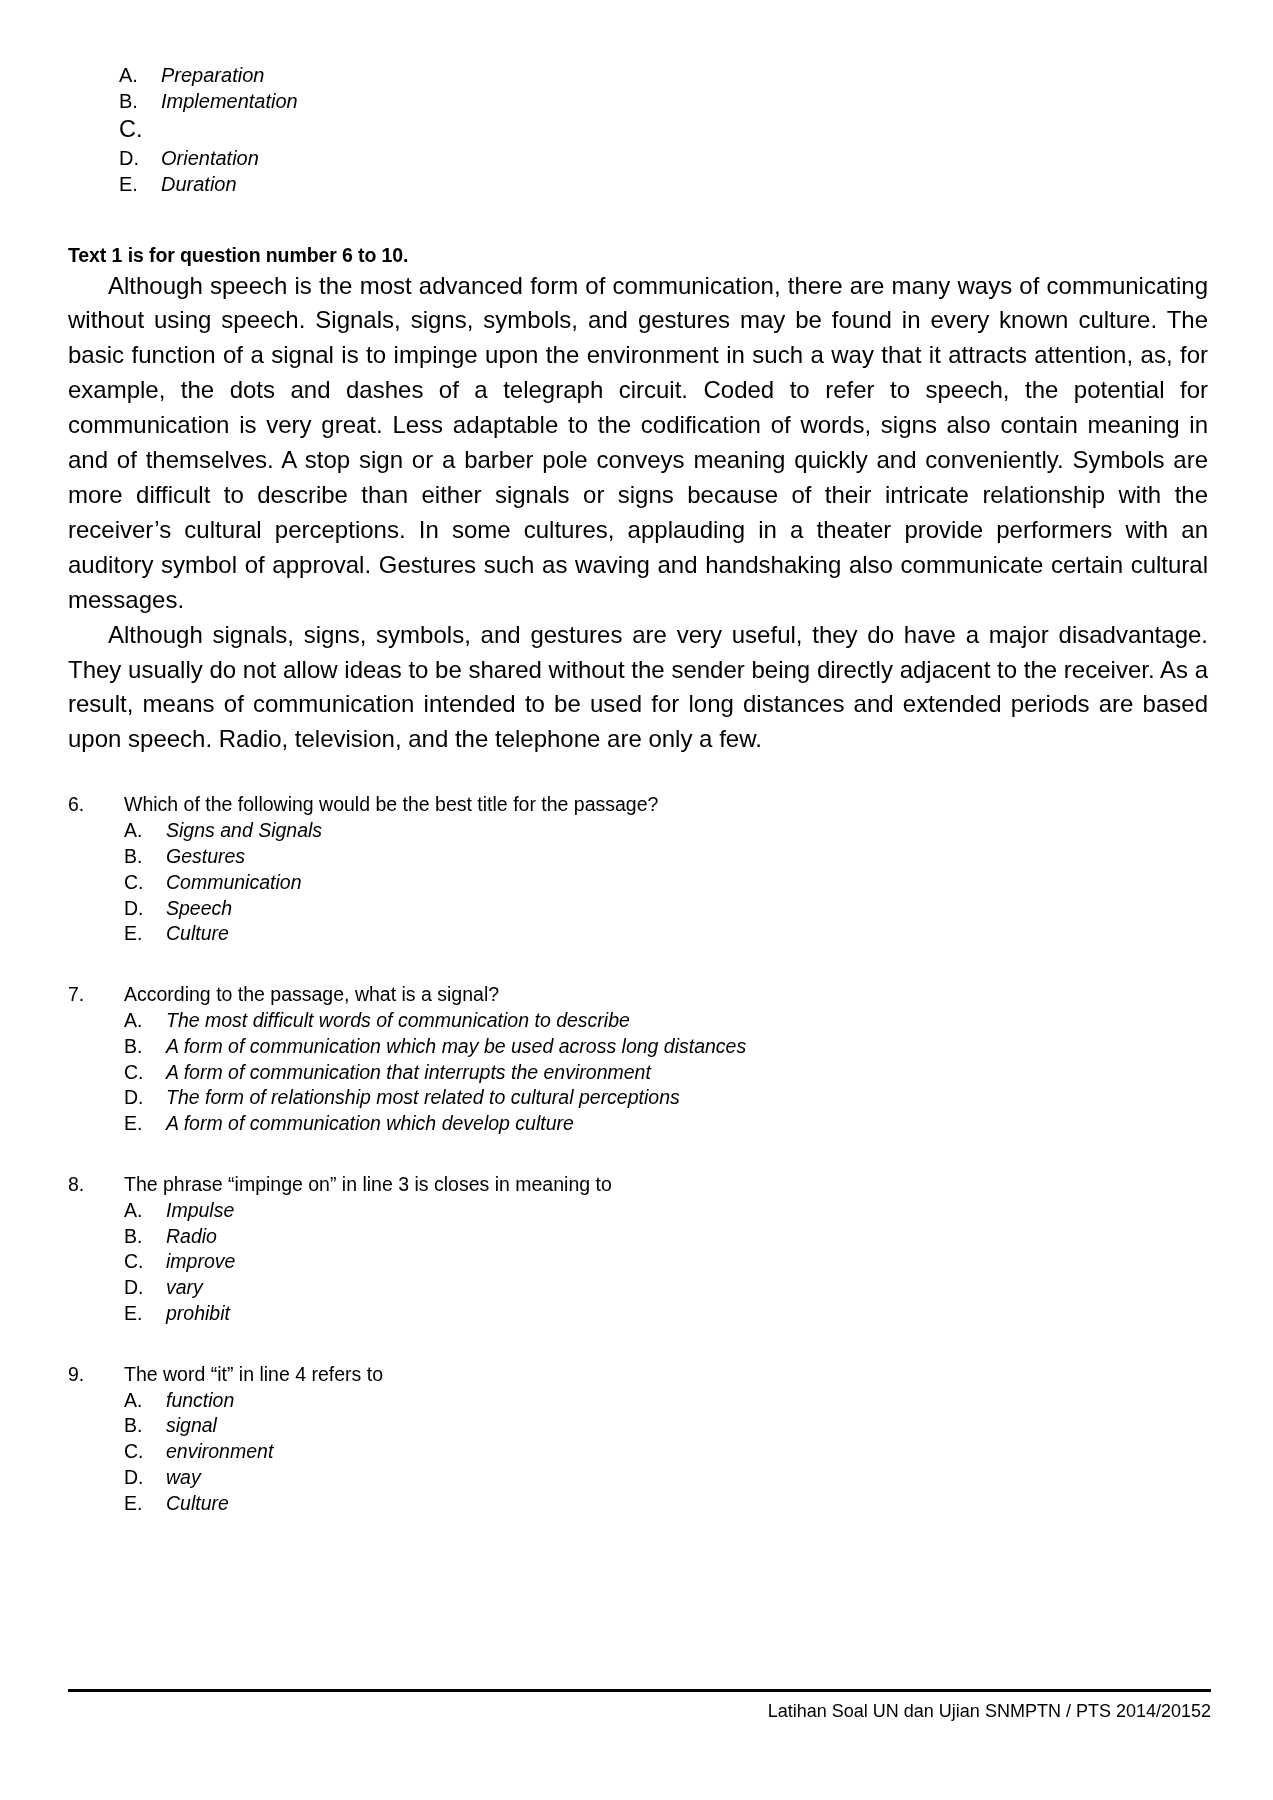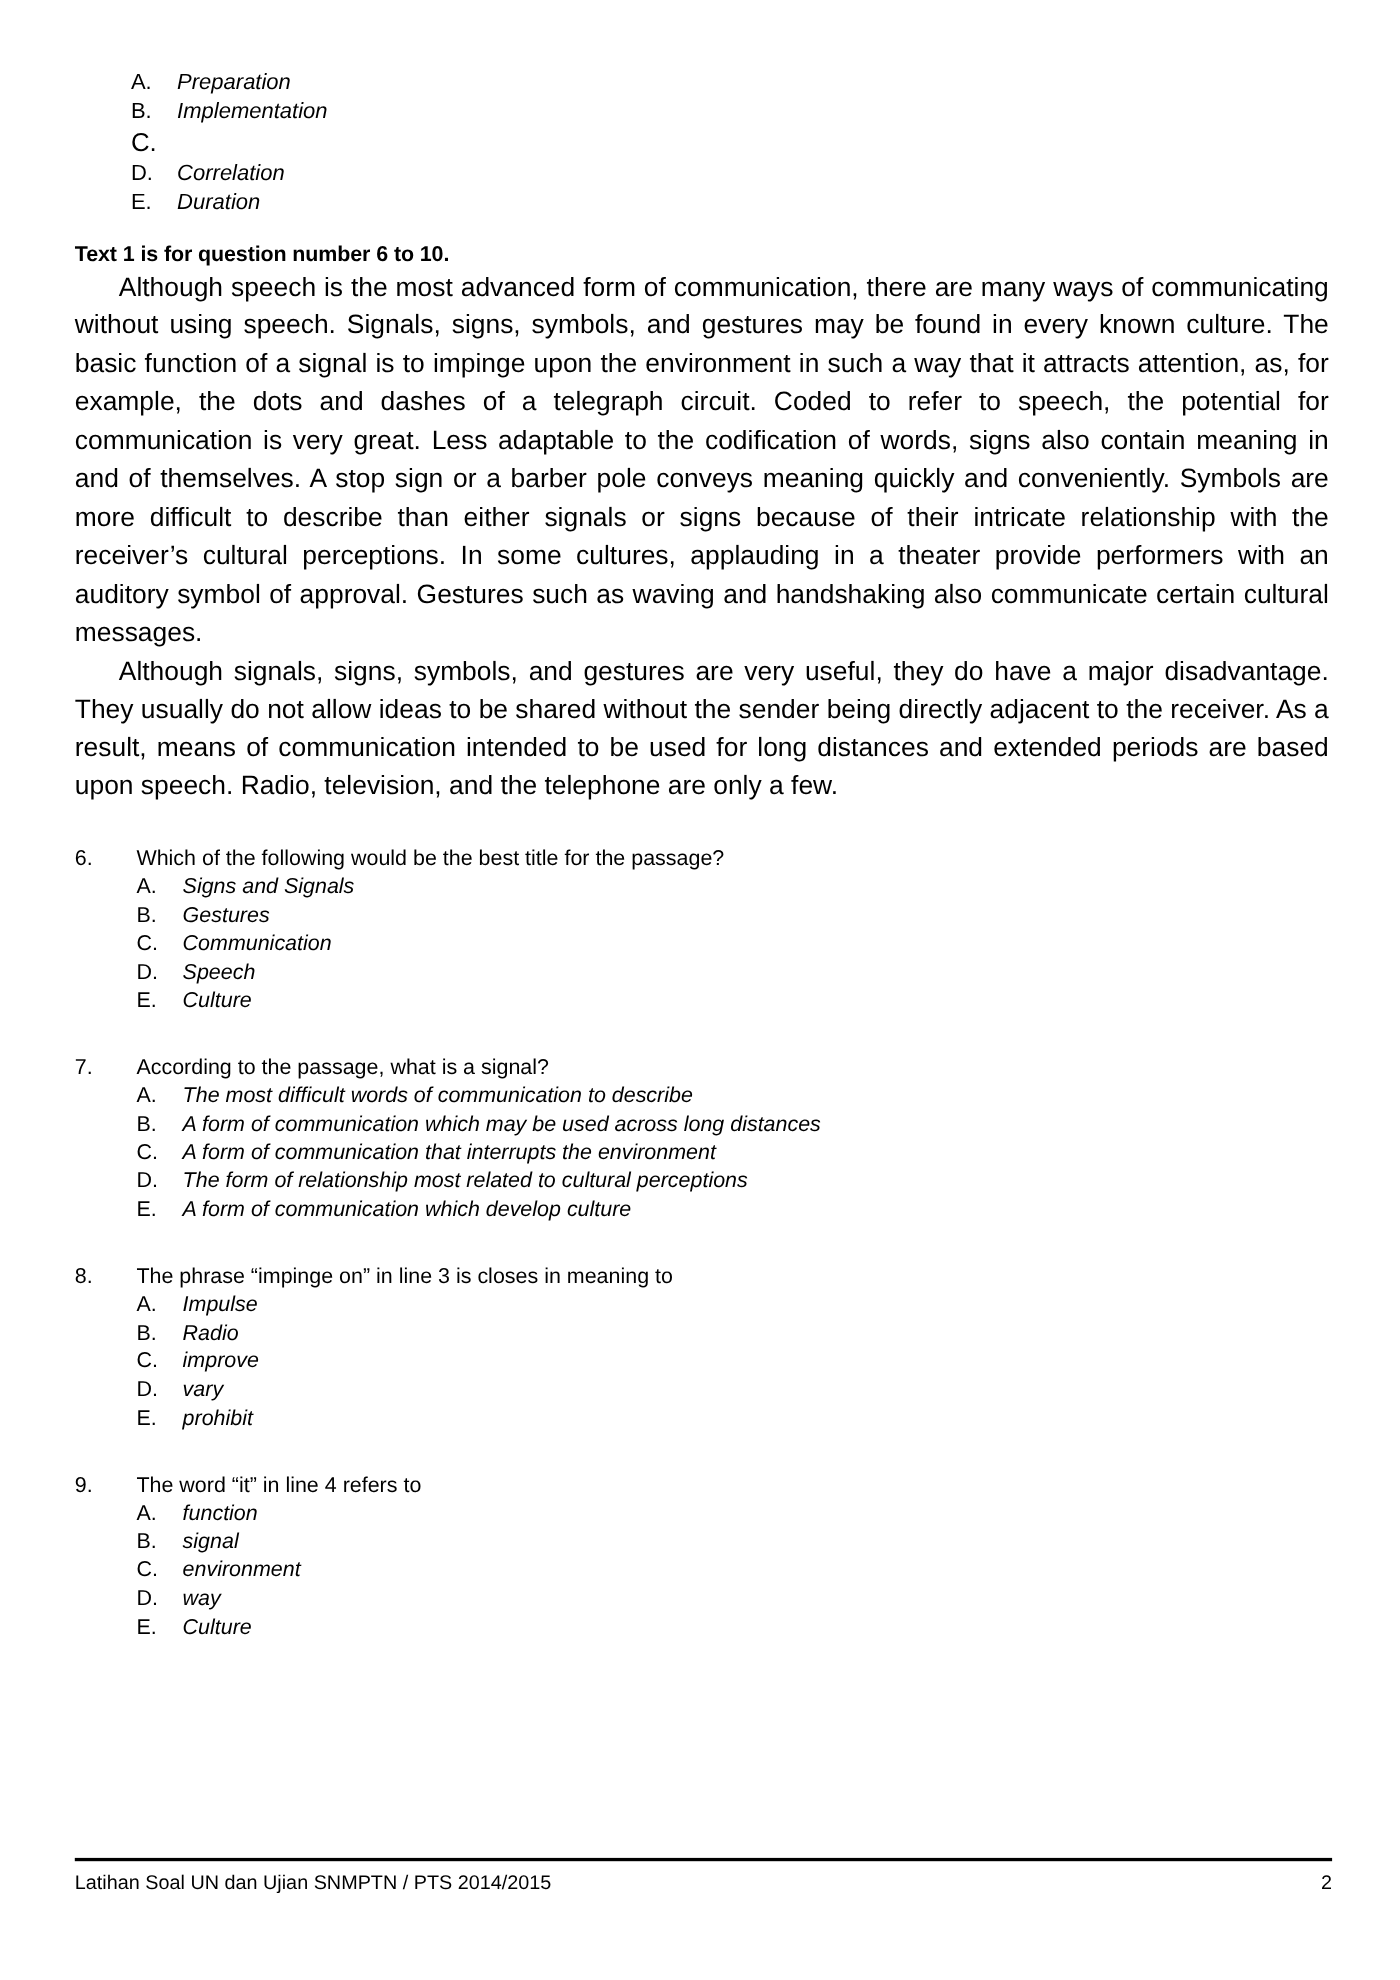--- a/index.html
+++ b/index.html
@@ -59,21 +59,21 @@
     line-height: 1.31;
   }
   .top-options .opt-row.big .opt-letter {
     font-size: 23.5px;
   }
 
   
   .text-heading {
     font-weight: bold;
     font-size: 19.5px;
-    margin-top: 22px;
+    margin-top: 46px;
     margin-bottom: 2px;
     letter-spacing: -0.1px;
   }
   .passage {
     font-size: 24px;
     line-height: 1.455;
     text-align: justify;
     text-indent: 40px;
     margin: 0;
   }
@@ -111,21 +111,21 @@
     bottom: 78px;
   }
   .footer-rule {
     border: none;
     border-top: 3px solid #000;
     margin: 0 0 9px 0;
     height: 0;
   }
   .footer-row {
     display: flex;
-    justify-content: space-between;
+    justify-content: flex-end;
     align-items: baseline;
     font-size: 18px;
   }
   .footer-left { text-align: left; }
   .footer-right { text-align: right; }
 </style>
 </head>
 <body>
 
 <div class="page">
@@ -139,21 +139,21 @@
       </li>
       <li class="opt-row">
         <span class="opt-letter">B.</span>
         <span class="opt-text">Implementation</span>
       </li>
       <li class="opt-row big">
         <span class="opt-letter">C.</span>
       </li>
       <li class="opt-row">
         <span class="opt-letter">D.</span>
-        <span class="opt-text">Correlation</span>
+        <span class="opt-text">Orientation</span>
       </li>
       <li class="opt-row">
         <span class="opt-letter">E.</span>
         <span class="opt-text">Duration</span>
       </li>
     </ul>
 
     <div class="text-heading">Text 1 is for question number 6 to 10.</div>
     <p class="passage">Although speech is the most advanced form of communication, there are many ways of communicating without using speech. Signals, signs, symbols, and gestures may be found in every known culture. The basic function of a signal is to impinge upon the environment in such a way that it attracts attention, as, for example, the dots and dashes of a telegraph circuit. Coded to refer to speech, the potential for communication is very great. Less adaptable to the codification of words, signs also contain meaning in and of themselves. A stop sign or a barber pole conveys meaning quickly and conveniently. Symbols are more difficult to describe than either signals or signs because of their intricate relationship with the receiver’s cultural perceptions. In some cultures, applauding in a theater provide performers with an auditory symbol of approval. Gestures such as waving and handshaking also communicate certain cultural messages.</p>
     <p class="passage">Although signals, signs, symbols, and gestures are very useful, they do have a major disadvantage. They usually do not allow ideas to be shared without the sender being directly adjacent to the receiver. As a result, means of communication intended to be used for long distances and extended periods are based upon speech. Radio, television, and the telephone are only a few.</p>

